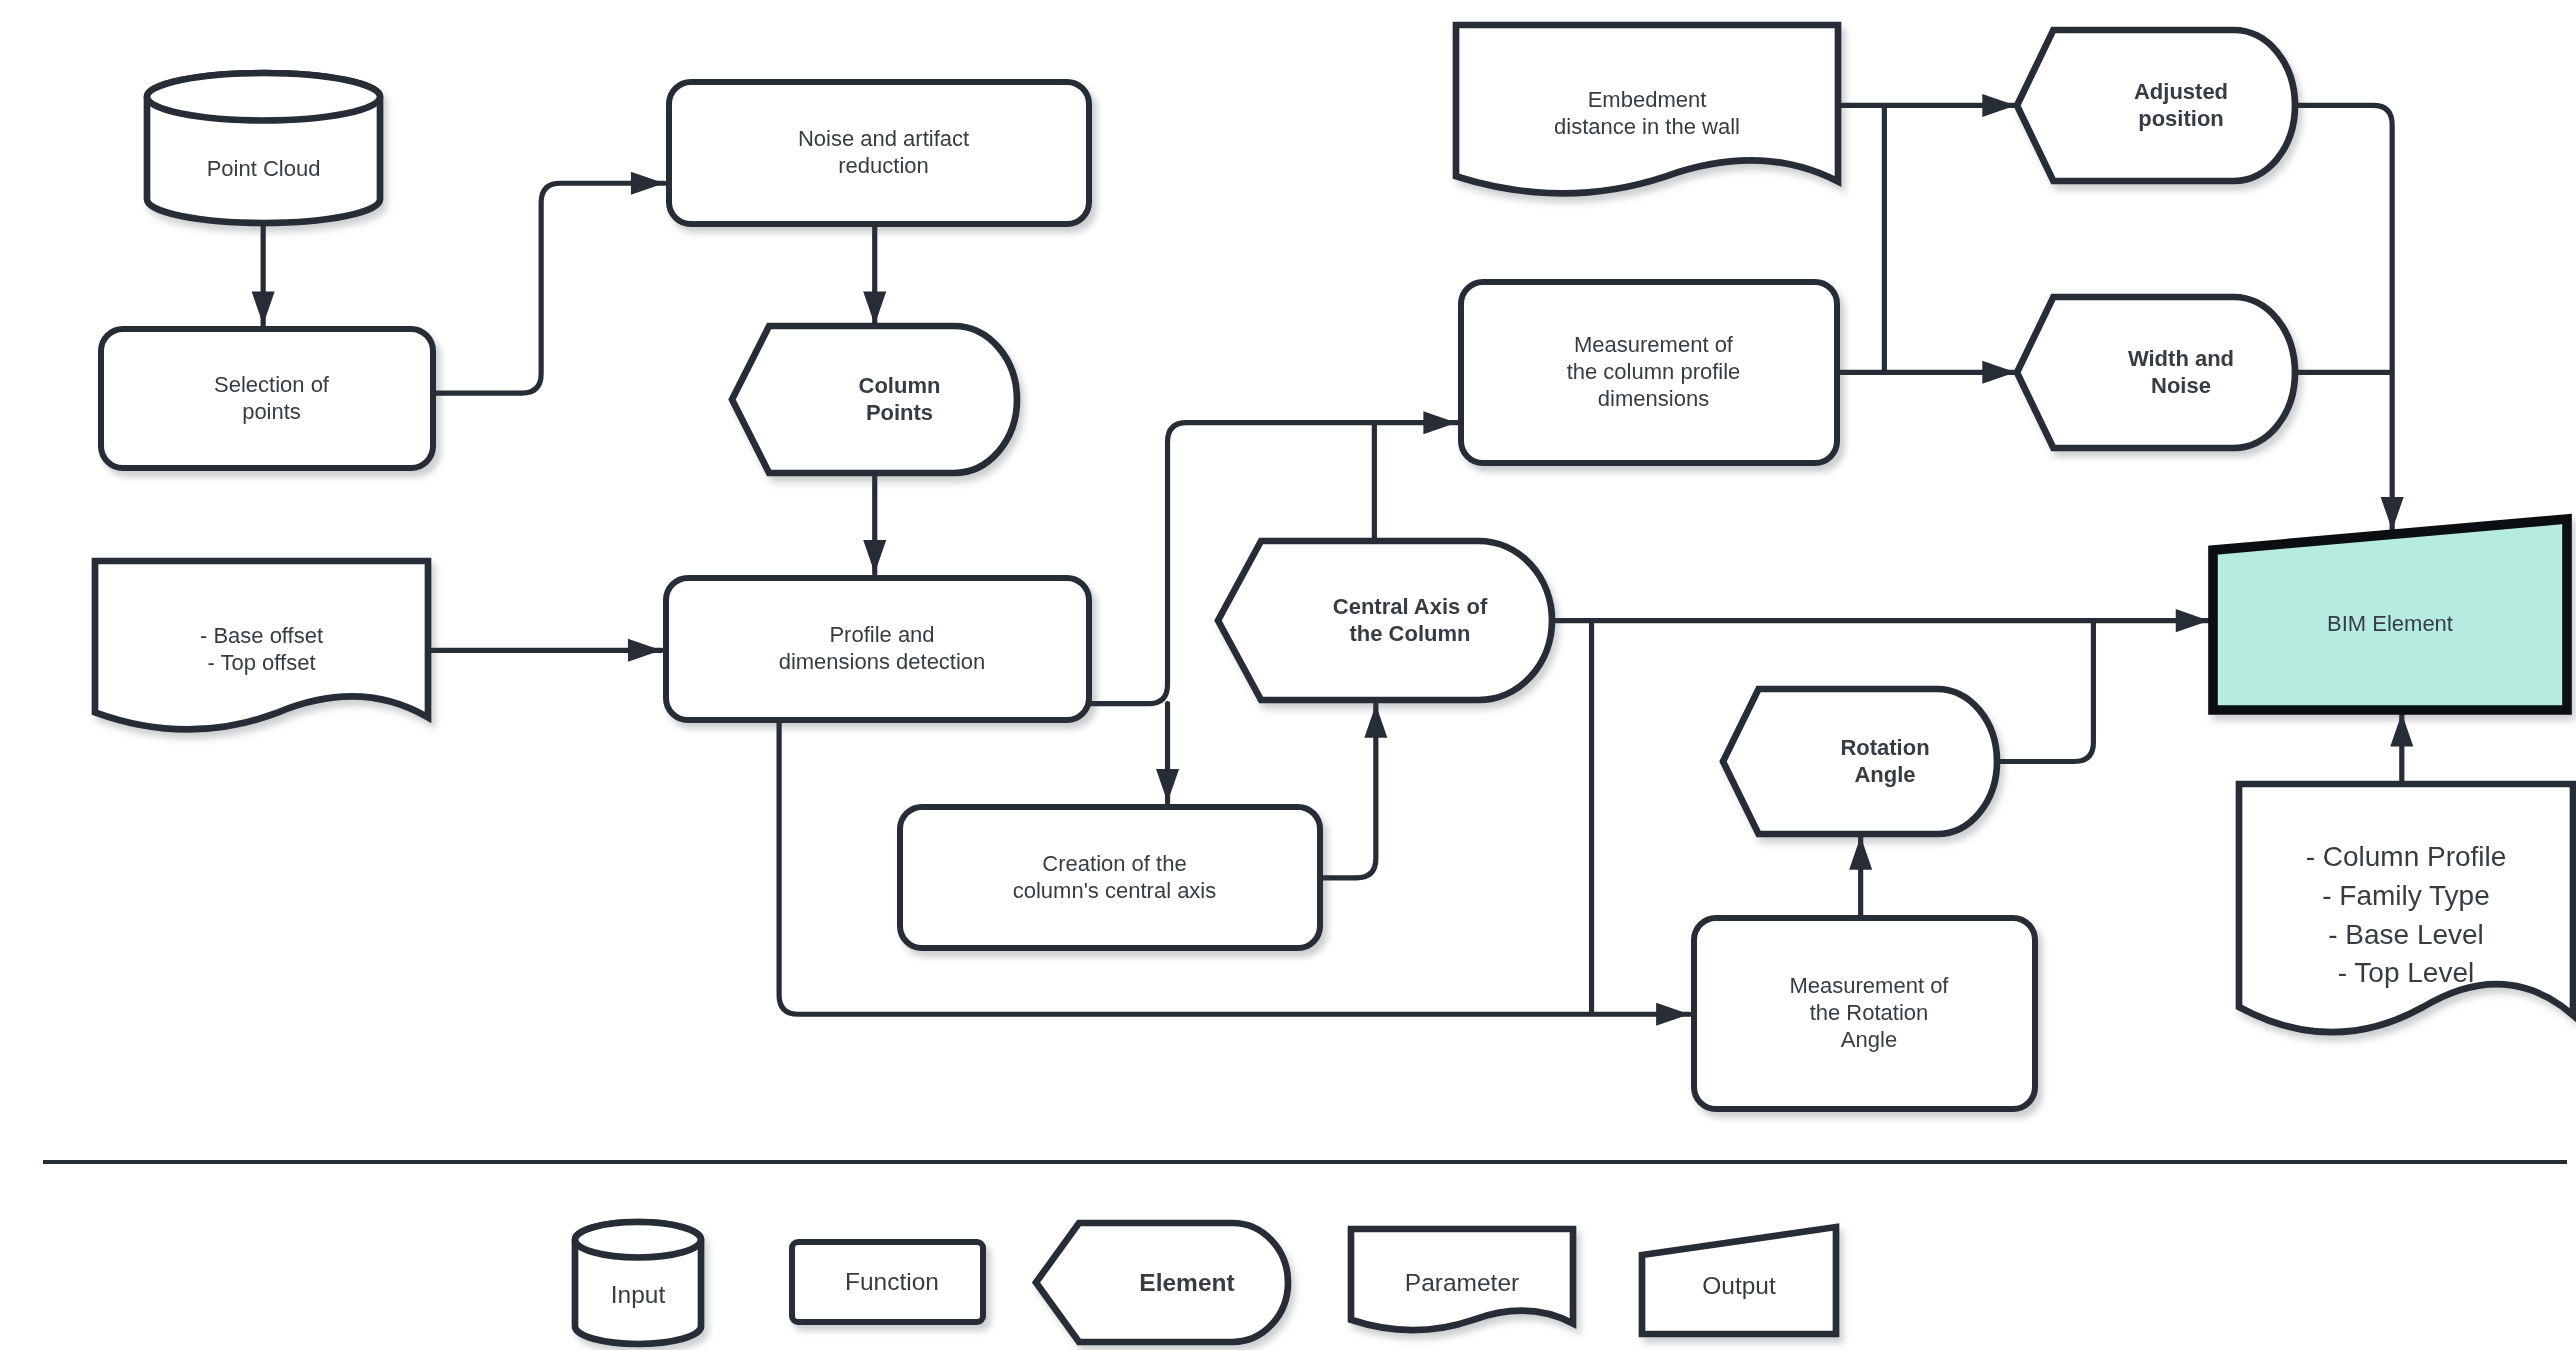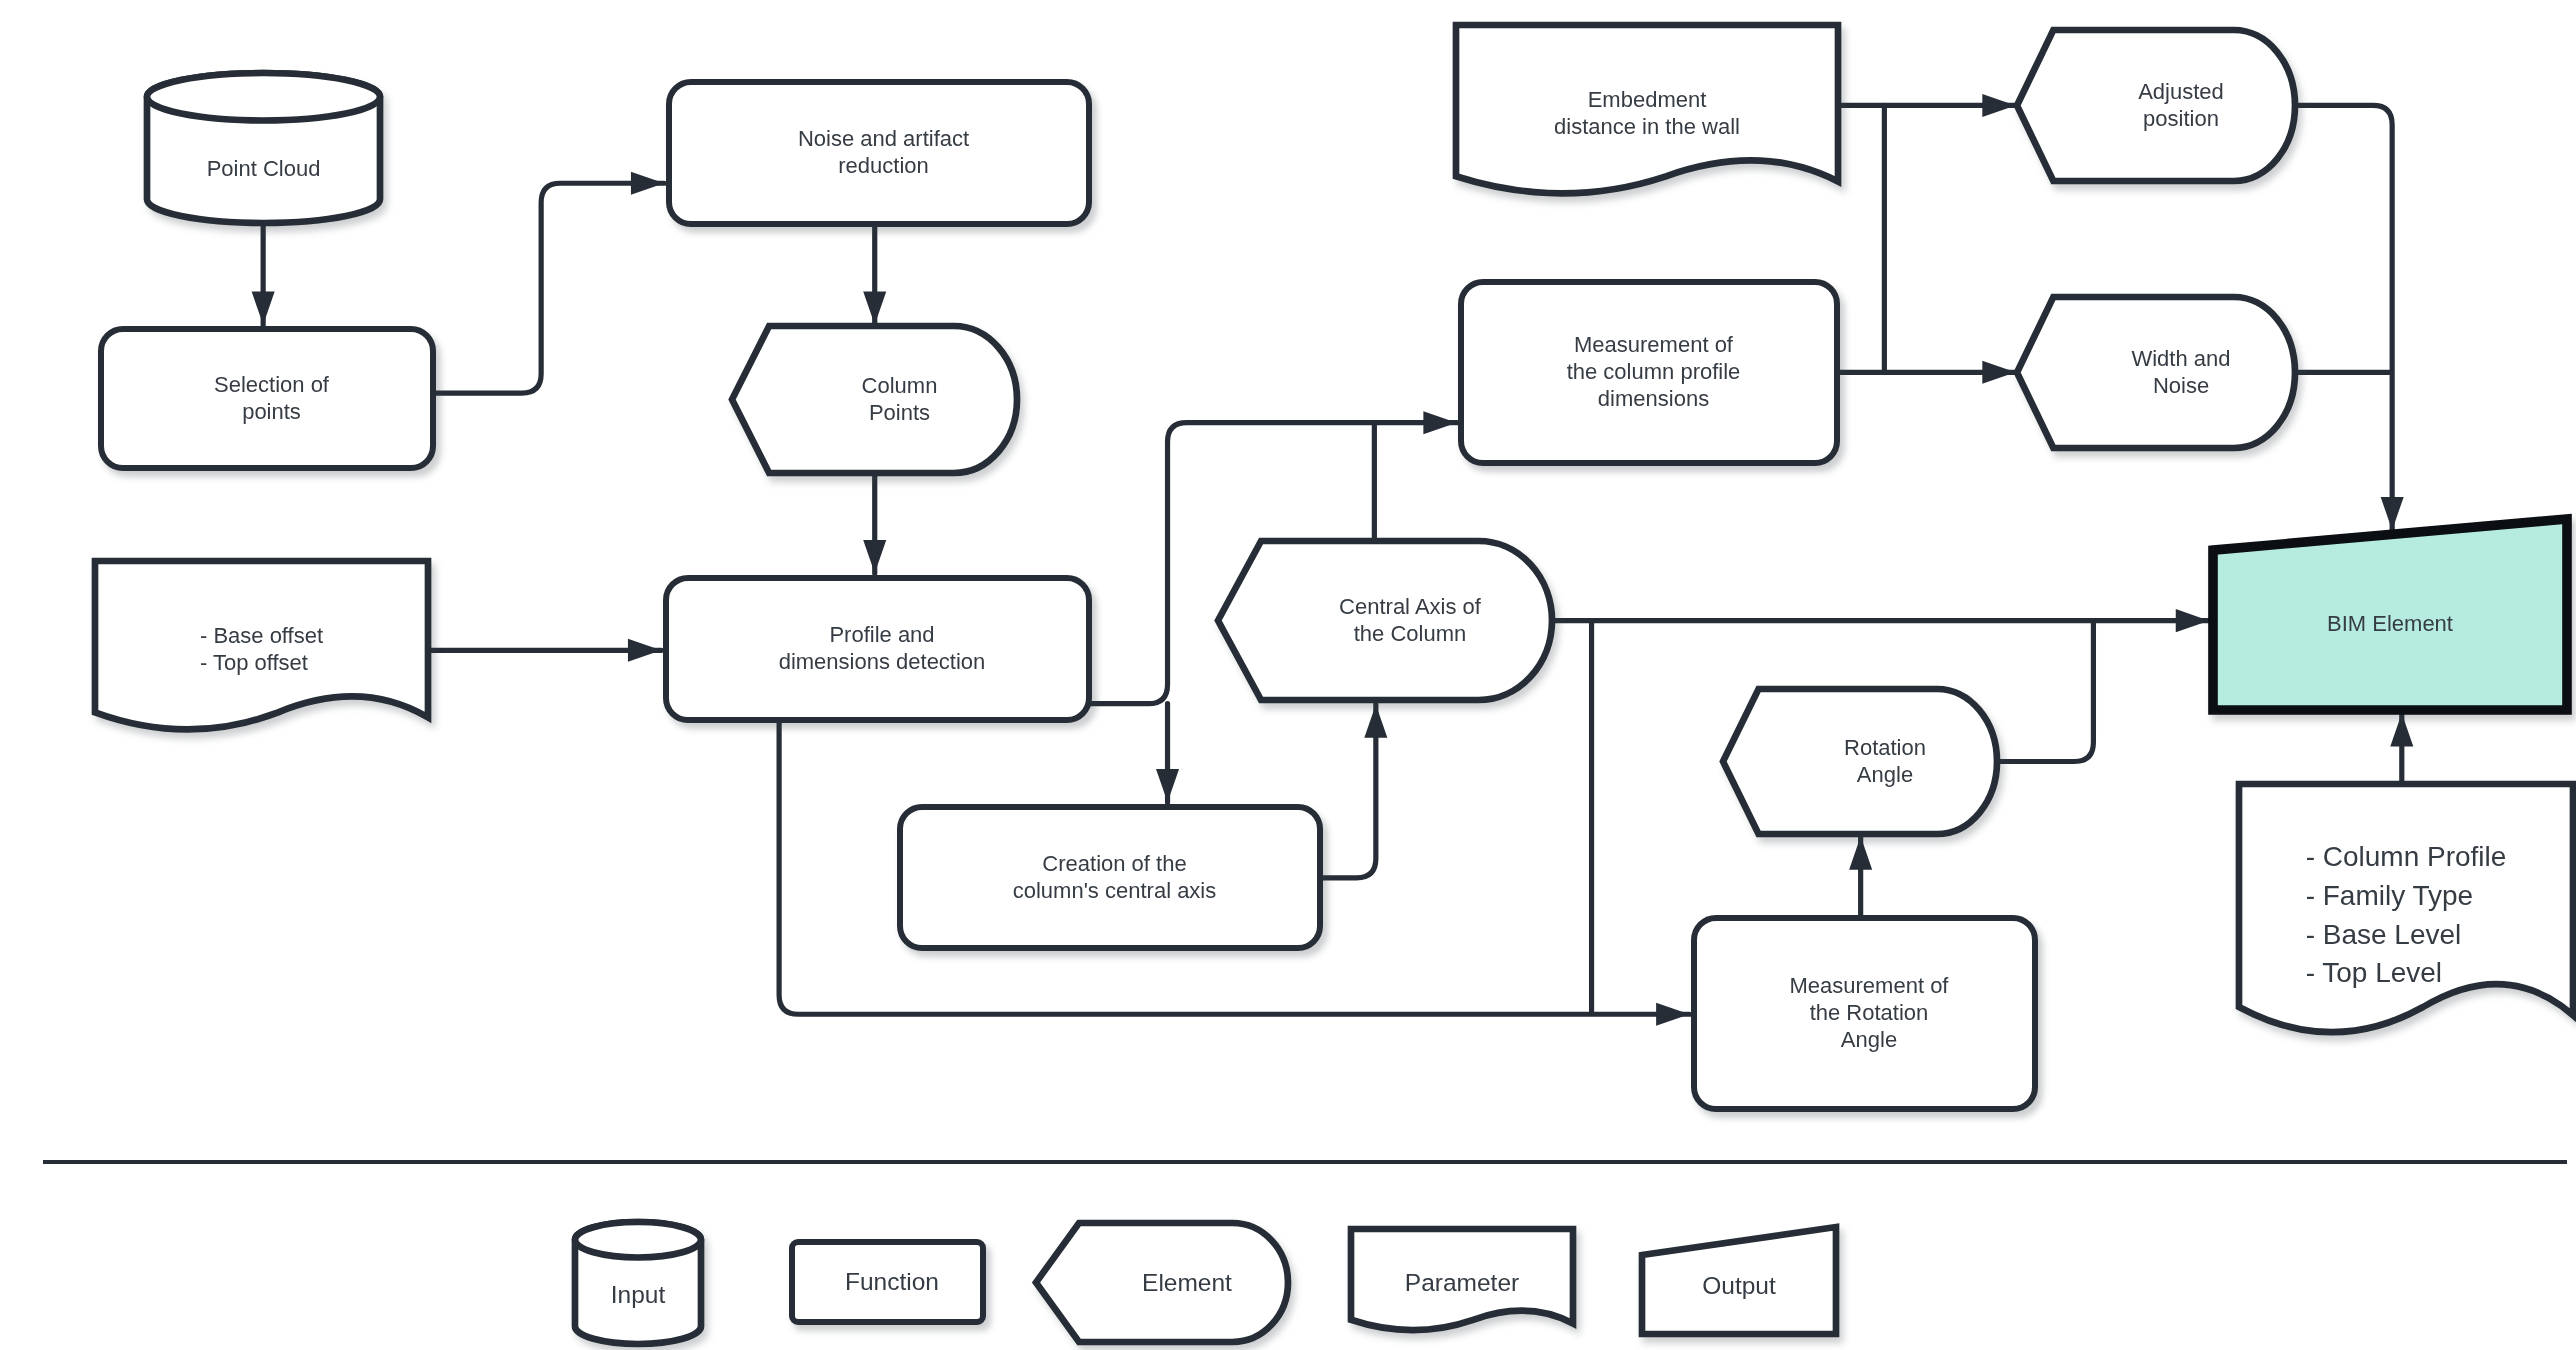--- a/index.html
+++ b/index.html
@@ -18,24 +18,24 @@
   .lbl{position:relative;z-index:2;white-space:pre-line;}
   .fn{
     background:#fff;border:6.7px solid var(--stroke);border-radius:25px;
     box-shadow:4.4px 6px 6.7px rgba(55,62,72,.25);
     padding-left:9px;
   }
   .svgnode .shape{position:absolute;left:0;top:0;overflow:visible;z-index:1;
     filter:drop-shadow(4.4px 6px 3.7px rgba(55,62,72,.25));}
   .shape path,.shape ellipse,.shape polygon{fill:#ffffff;stroke:var(--stroke);stroke-width:9;}
   .shape .bim-poly{fill:var(--mint);stroke:var(--bimStroke);stroke-width:13;}
-  .param .lbl{text-align:left;}
+  .param .lbl{text-align:center;}
   .param{padding-bottom:22px;}
   .cyl{padding-top:21px;}
-  .disp{padding-left:25px;}
+  .disp{padding-left:25px;font-weight:bold;}
   .legend-label{font-size:24.5px;}
   .divider{position:absolute;z-index:1;border-top:4.4px solid var(--stroke);height:0;}
 </style>
 </head>
 <body>
 
 <div id="canvas" style="--bg: #ffffff; --stroke: #262d36; --text: #363c44; --mint: #b5ecdf; --bimStroke: #0b0e12;">
 
   <svg id="edges" width="2576" height="1351" viewBox="0 0 3475 1822">
     <defs>

